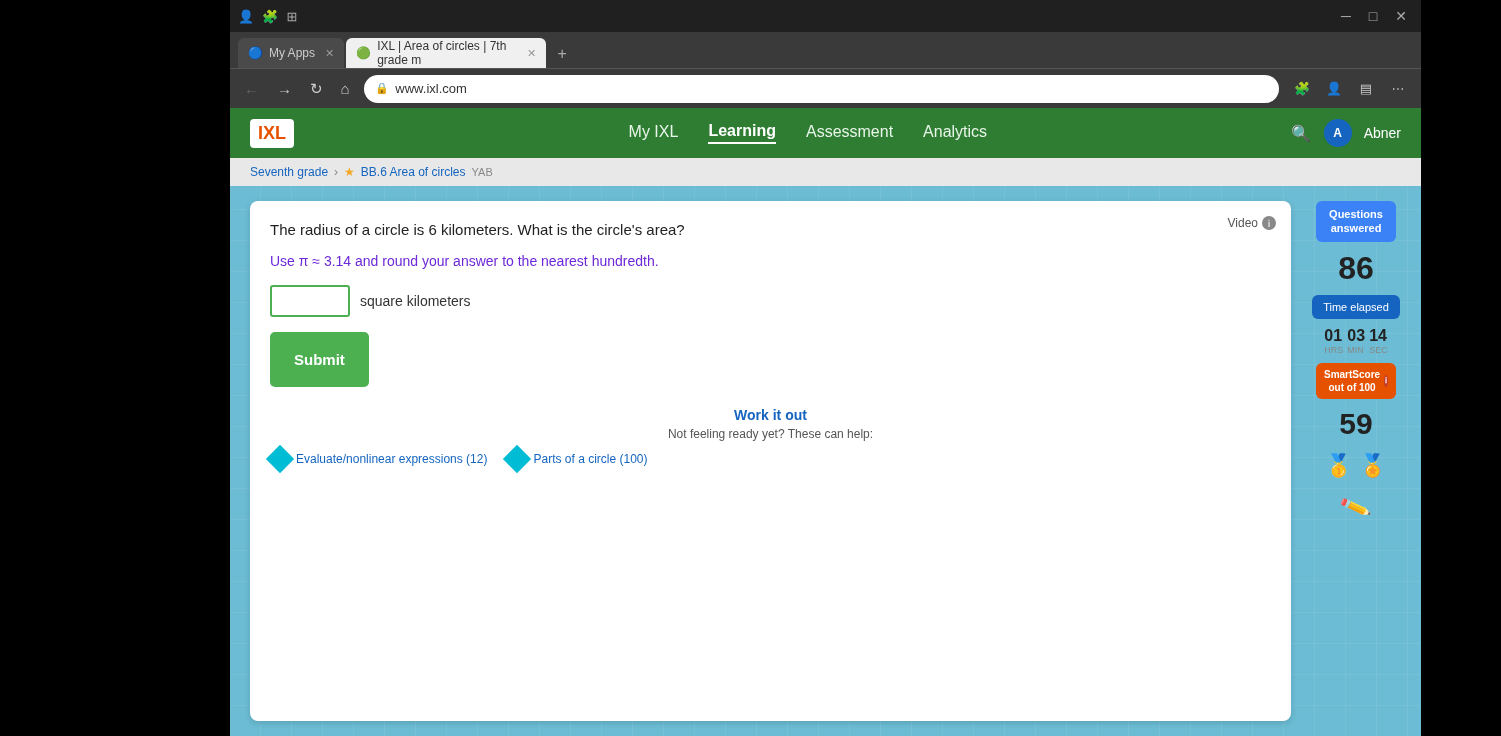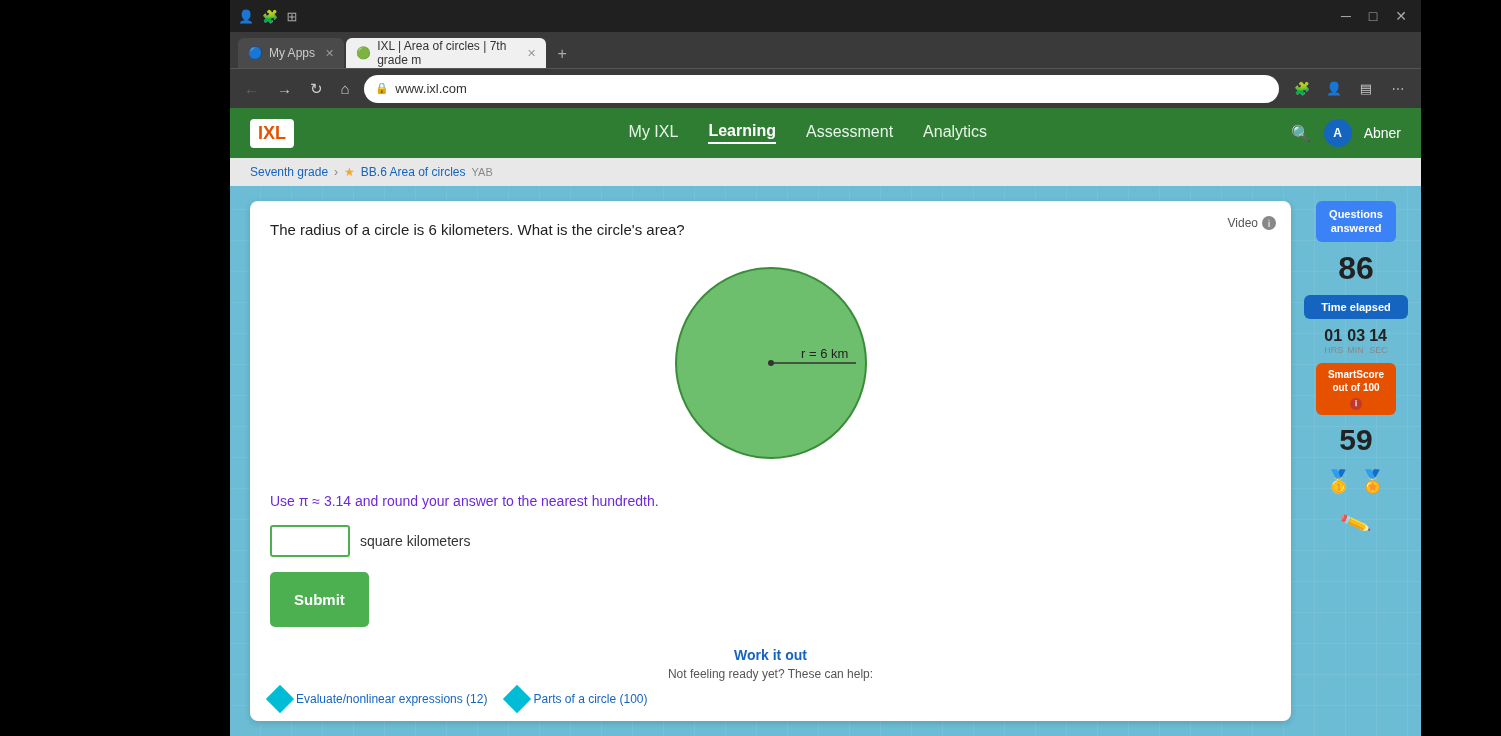--- a/index.html
+++ b/index.html
@@ -400,22 +400,22 @@
       text-align: center;
     }
 
     .time-elapsed-box {
       background: #1565c0;
       color: #fff;
       border-radius: 6px;
       padding: 5px 10px;
       text-align: center;
       font-size: 11px;
-      font-weight: bold;
-      width: 104px;
+      font-weight: normal;
+      width: 88px;
       line-height: 1.3;
     }
 
     .time-display {
       display: flex;
       gap: 4px;
       justify-content: center;
     }
     .time-unit {
       text-align: left;
@@ -437,21 +437,20 @@
       padding: 5px 8px;
       text-align: center;
       font-size: 10px;
       font-weight: bold;
       width: 80px;
       line-height: 1.3;
       display: flex;
       align-items: center;
       justify-content: center;
       gap: 4px;
-      flex-direction: column;
     }
 
     .smart-score-number {
       font-size: 30px;
       font-weight: bold;
       color: #222;
       text-align: center;
     }
 
     .medals {
@@ -589,30 +588,20 @@
     <div class="question-card">
 
       <div class="video-link">
         <span>Video</span>
         <div class="info-icon">ℹ</div>
       </div>
 
       <p class="question-text">The radius of a circle is 6 kilometers. What is the circle's area?</p>
 
       
-      <div class="circle-diagram">
-        <svg class="circle-svg" viewBox="0 0 220 220">
-          <circle cx="110" cy="110" r="95" fill="#6dbf6d" stroke="#3a8c3a" stroke-width="2"></circle>
-
-          <line x1="110" y1="110" x2="195" y2="110" stroke="#333" stroke-width="1.5"></line>
-          <circle cx="110" cy="110" r="3" fill="#333"></circle>
-
-          <text x="140" y="105" font-size="13" fill="#222" font-family="Arial">r = 6 km</text>
-        </svg>
-      </div>
 
       <p class="pi-instruction">Use π ≈ 3.14 and round your answer to the nearest hundredth.</p>
 
       <div class="answer-row">
         <input type="text" class="answer-input" placeholder="" style="">
         <span class="unit-text">square kilometers</span>
       </div>
 
       <button class="submit-btn">Submit</button>
 

